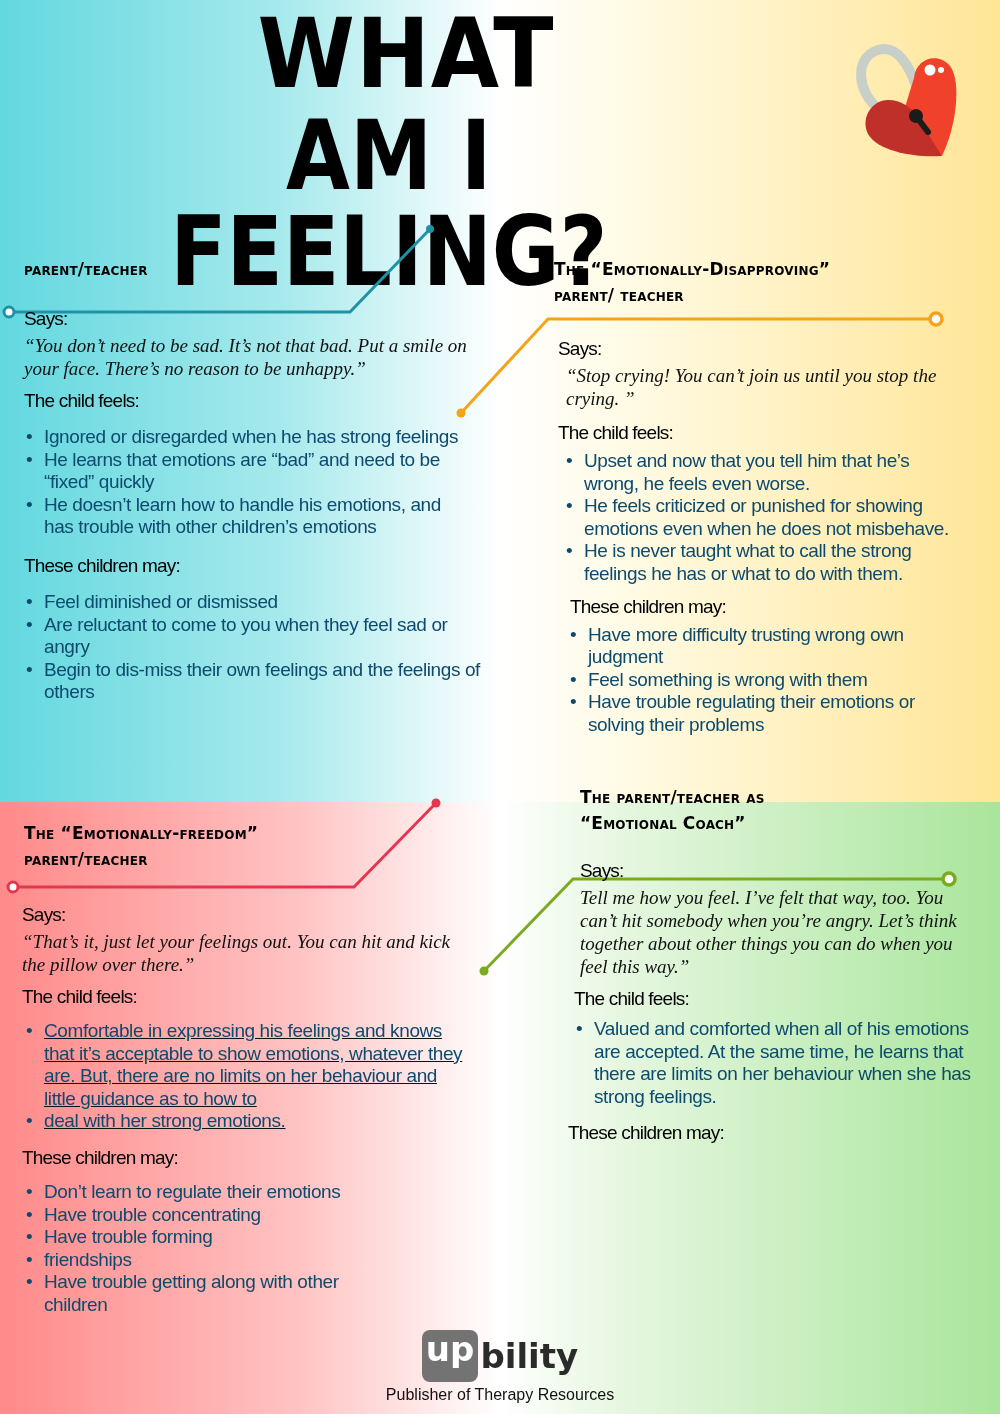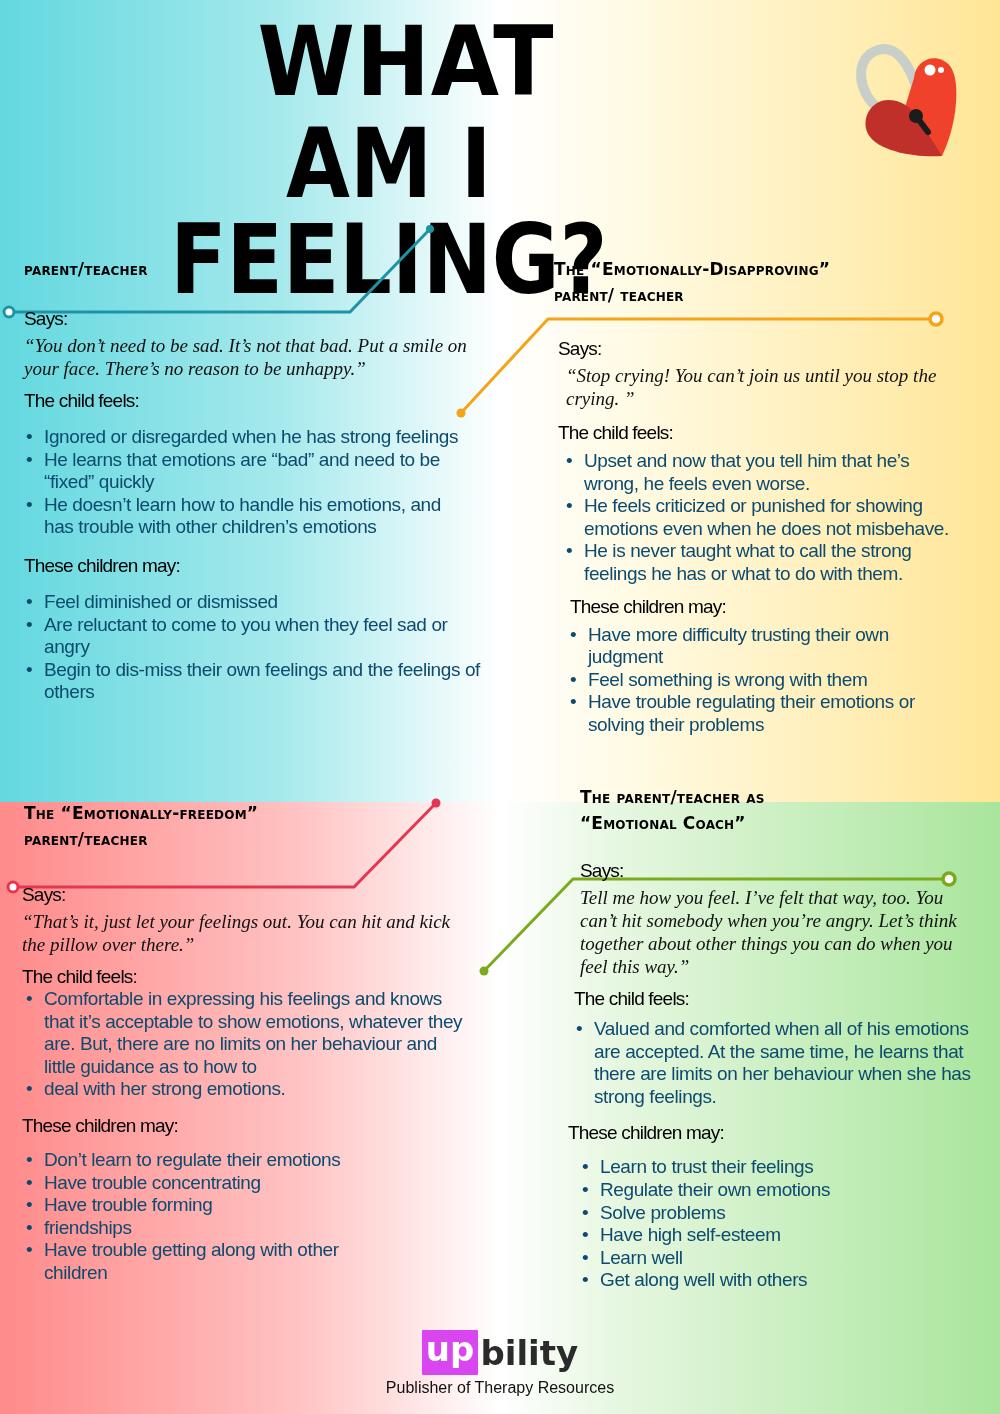--- a/index.html
+++ b/index.html
@@ -2,40 +2,40 @@
 <html><head>
 <meta charset="utf-8">
 <style>
   html, body { margin: 0; padding: 0; }
   body { width: 1000px; height: 1414px; position: relative; overflow: hidden; font-family: "Liberation Sans", sans-serif; color: #111; }
   .bg-top { position: absolute; left: 0; top: 0; width: 1000px; height: 802px;
     background: linear-gradient(90deg, #62d8df 0%, #a6e9ec 28%, #ffffff 50%, #fffbe6 62%, #ffe596 100%); }
   .bg-bottom { position: absolute; left: 0; top: 802px; width: 1000px; height: 612px;
     background: linear-gradient(90deg, #ff8a8a 0%, #ffc3c3 30%, #ffffff 50%, #e6f7e0 62%, #a9e59c 100%); }
 
-  .title { position: absolute; left: 0; top: 14px; width: 812px; text-align: center;
+  .title { position: absolute; left: 0; top: 6px; width: 812px; text-align: center;
     font-family: "DejaVu Sans", sans-serif; font-weight: 900; color: #000; line-height: 1; }
   .title .l1 { display: block; font-size: 96px; letter-spacing: 1px; transform: scaleX(0.92); }
   .title .l2 { display: block; font-size: 96px; margin-top: 6px; transform: scaleX(0.86); padding-right: 40px; }
 
   .lock { position: absolute; left: 838px; top: 38px; width: 130px; height: 120px; }
 
   svg.lines { position: absolute; left: 0; top: 0; width: 1000px; height: 1414px; pointer-events: none; }
 
   .section { position: absolute; }
   .heading { font-family: "DejaVu Sans", sans-serif; font-weight: 900; font-size: 17px; line-height: 26px; color: #000; font-variant: small-caps; letter-spacing: 0.2px; }
   .label { font-family: "Liberation Sans", sans-serif; font-weight: 400; font-size: 19px; color: #000; letter-spacing: -0.8px; margin: 0; }
   .quote { font-family: "Liberation Serif", serif; font-style: italic; font-size: 19px; line-height: 23px; color: #111; margin: 4px 0 0 0; }
   ul { margin: 0; padding-left: 20px; list-style: none; }
   li { position: relative; font-family: "Liberation Sans", sans-serif; font-size: 19px; line-height: 22.6px; color: #0c4a6e; letter-spacing: -0.4px; }
   li::before { content: "•"; position: absolute; left: -18px; top: 0; }
 
   .footer { position: absolute; left: 340px; top: 1330px; width: 320px; text-align: center; }
   .brand { display: inline-flex; align-items: center; font-family: "DejaVu Sans", sans-serif; font-weight: 700; font-size: 34px; line-height: 1; }
-  .brand .up { background: #d946ef; color: #fff; padding: 2px 4px 9px 4px; border-radius: 1px; }
+  .brand .up { background: #737373; color: #fff; padding: 2px 4px 16px 4px; border-radius: 8px; }
   .brand .rest { color: #2b2b2b; margin-left: 2px; }
   .tagline { font-family: "Liberation Sans", sans-serif; font-size: 16px; color: #111; margin-top: 4px; }
 </style>
 </head>
 <body>
 
 <div class="bg-top"></div>
 <div class="bg-bottom"></div>
 
 <h1 class="title" style="margin:0;">
@@ -105,35 +105,35 @@
   <p class="label" style="margin-top:30px; padding-left:4px;">Says:</p>
   <p class="quote" style="width:380px; padding-left:12px;">“Stop crying! You can’t join us until you stop the crying. ”</p>
   <p class="label" style="margin-top:12px; padding-left:4px;">The child feels:</p>
   <ul style="margin-top:6px; margin-left:10px; width:370px;">
     <li>Upset and now that you tell him that he’s wrong, he feels even worse.</li>
     <li>He feels criticized or punished for showing emotions even when he does not misbehave.</li>
     <li>He is never taught what to call the strong feelings he has or what to do with them.</li>
   </ul>
   <p class="label" style="margin-top:10px; padding-left:16px;">These children may:</p>
   <ul style="margin-top:6px; margin-left:14px; width:380px;">
-    <li>Have more difficulty trusting their own judgment</li>
+    <li>Have more difficulty trusting wrong own judgment</li>
     <li>Feel something is wrong with them</li>
     <li>Have trouble regulating their emotions or solving their problems</li>
   </ul>
 </div>
 
-<div class="section" style="left:24px; top:800px; width:470px;">
+<div class="section" style="left:24px; top:820px; width:470px;">
   <div class="heading">
     <div>The “Emotionally-freedom”</div>
     <div>parent/teacher</div>
   </div>
   <p class="label" style="margin-top:32px; margin-left:-2px;">Says:</p>
   <p class="quote" style="width:440px; margin-left:-2px;">“That’s it, just let your feelings out. You can hit and kick the pillow over there.”</p>
   <p class="label" style="margin-top:10px; margin-left:-2px;">The child feels:</p>
-  <ul style="width:420px;">
+  <ul style="margin-top:12px; width:420px;text-decoration:underline;">
     <li>Comfortable in expressing his feelings and knows that it’s acceptable to show emotions, whatever they are. But, there are no limits on her behaviour and little guidance as to how to</li>
     <li>deal with her strong emotions.</li>
   </ul>
   <p class="label" style="margin-top:14px; margin-left:-2px;">These children may:</p>
   <ul style="margin-top:12px; width:360px;">
     <li>Don’t learn to regulate their emotions</li>
     <li>Have trouble concentrating</li>
     <li>Have trouble forming</li>
     <li>friendships</li>
     <li>Have trouble getting along with other children</li>
@@ -145,28 +145,20 @@
     <div>The parent/teacher as</div>
     <div>“Emotional Coach”</div>
   </div>
   <p class="label" style="margin-top:24px;">Says:</p>
   <p class="quote" style="width:400px;">Tell me how you feel. I’ve felt that way, too. You can’t hit somebody when you’re angry. Let’s think together about other things you can do when you feel this way.”</p>
   <p class="label" style="margin-top:10px; margin-left:-6px;">The child feels:</p>
   <ul style="margin-top:8px; margin-left:-6px; width:390px;">
     <li>Valued and comforted when all of his emotions are accepted.  At the same time, he learns that there are limits on her behaviour when she has strong feelings.</li>
   </ul>
   <p class="label" style="margin-top:14px; margin-left:-12px;">These children may:</p>
-  <ul style="margin-top:12px; width:380px;">
-    <li>Learn to trust their feelings</li>
-    <li>Regulate their own emotions</li>
-    <li>Solve problems</li>
-    <li>Have high self-esteem</li>
-    <li>Learn well</li>
-    <li>Get along well with others</li>
-  </ul>
 </div>
 
 <div class="footer">
   <div class="brand">
     <span class="up">up</span>
     <span class="rest">bility</span>
   </div>
   <div class="tagline">Publisher of Therapy Resources</div>
 </div>
 

